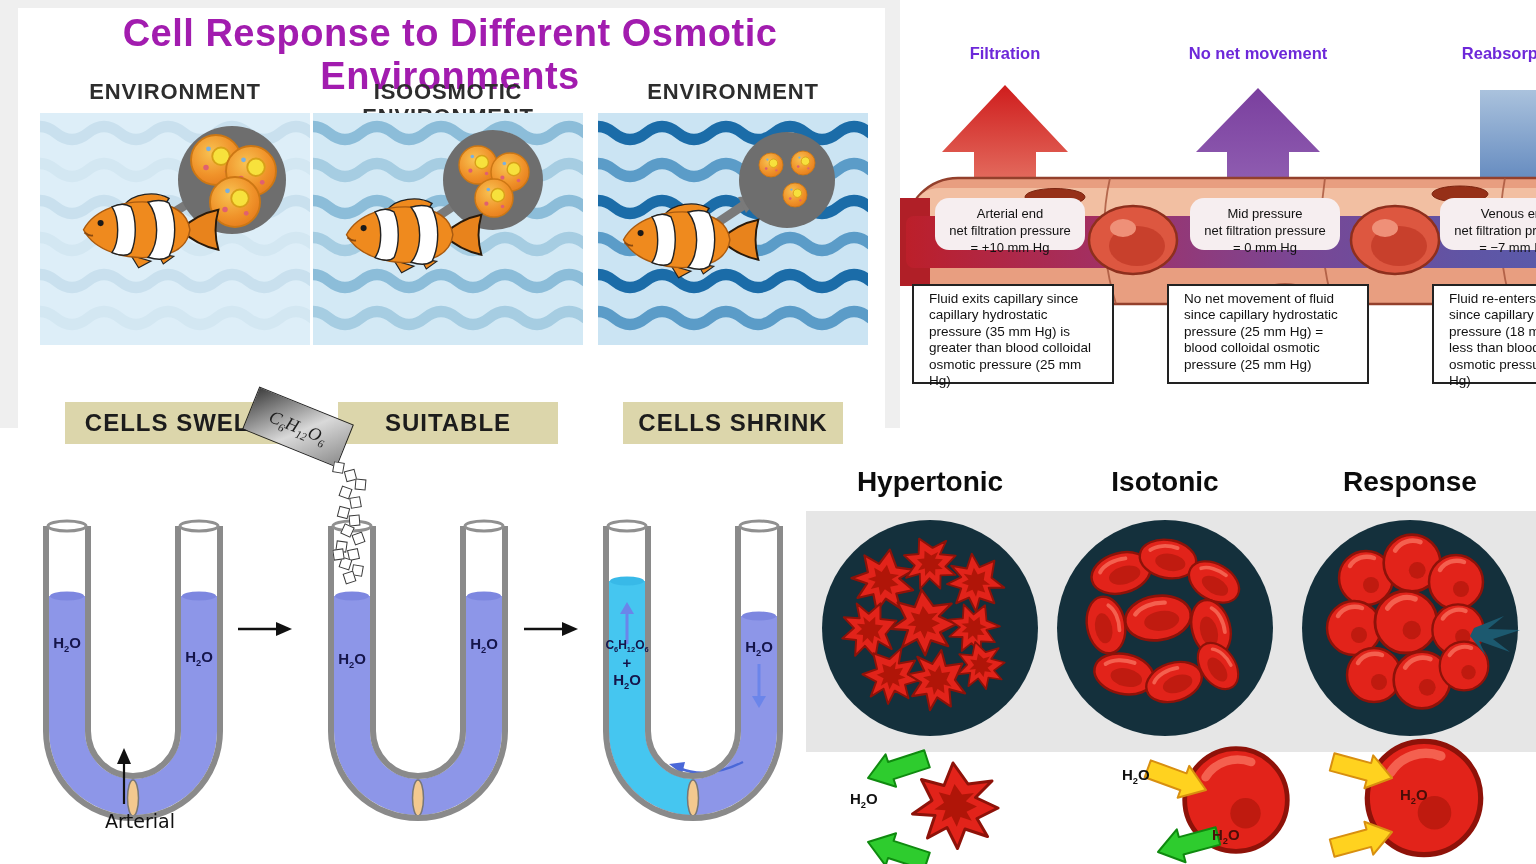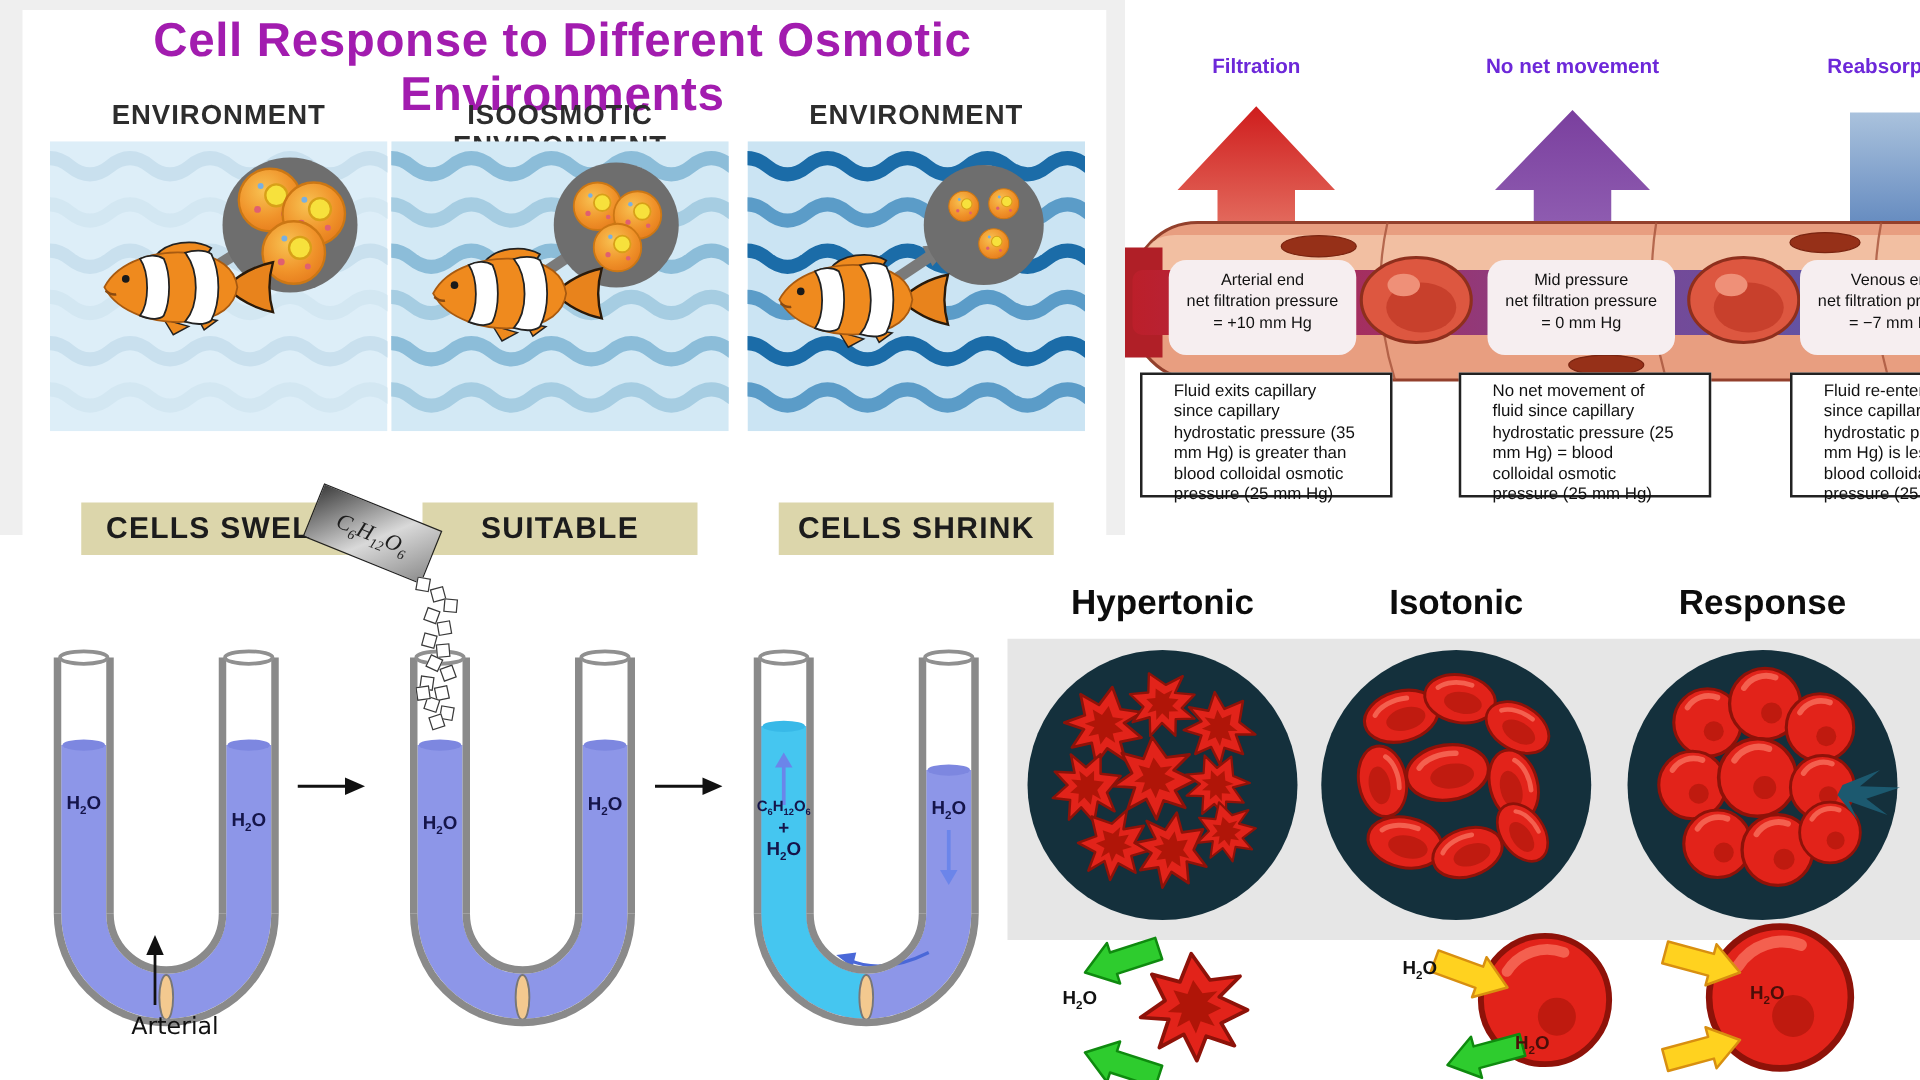--- a/index.html
+++ b/index.html
@@ -10,24 +10,24 @@
   sub{font-size:0.62em;}
   
   #osmotic-bg{left:0;top:0;width:900px;height:428px;background:#efefef;}
   #osmotic-card{left:18px;top:8px;width:867px;height:420px;background:#ffffff;}
   #osmotic-title{left:40px;top:12px;width:820px;font-size:38px;font-weight:bold;color:#a21caf;letter-spacing:.5px;}
   .col-head{top:80px;width:270px;font-size:22px;font-weight:bold;color:#2d2d2d;letter-spacing:.8px;line-height:1.12;}
   .result-box{top:368px;width:220px;height:42px;background:#dcd6ab;color:#1c1c1c;
               font-size:24px;font-weight:bold;letter-spacing:1px;line-height:42px;margin-top:34px;}
   
   .cap-label{top:44px;font-size:16.5px;font-weight:bold;color:#6d28d9;}
-  .pressure-box{top:208px;width:150px;height:76px;background:#f6eef0;border-radius:14px;
+  .pressure-box{top:198px;width:150px;height:52px;background:#f6eef0;border-radius:14px;
                 font-size:13px;color:#111;line-height:1.3;padding-top:8px;box-sizing:border-box;}
-  .desc-box{top:298px;width:202px;height:100px;background:#ffffff;border:2px solid #222;
-            font-size:13.5px;color:#111;line-height:1.22;padding:5px 25px;box-sizing:border-box;}
+  .desc-box{top:284px;width:202px;height:100px;background:#ffffff;border:2px solid #222;
+            font-size:13.5px;color:#111;line-height:1.22;padding:5px 15px;box-sizing:border-box;}
   
   .chem-label{font-size:15px;font-weight:bold;color:#15154a;text-align:center;}
   .chem-small{font-size:12px;}
   #membrane-label{left:70px;top:810px;width:140px;font-size:19px;color:#111;
                   font-family:"DejaVu Sans",sans-serif;}
   #sugar-box{left:247px;top:404px;width:100px;height:44px;transform:rotate(22deg);
              background:linear-gradient(135deg,#3f3f3f 0%,#d9d9d9 55%,#8d8d8d 100%);
              border:1px solid #222;color:#1d1d1d;font-family:"Liberation Serif",serif;
              font-style:italic;font-size:18px;line-height:44px;text-align:center;}
   .sugar-cube{position:absolute;width:9px;height:9px;background:#fff;border:1.5px solid #3a3a3a;}

